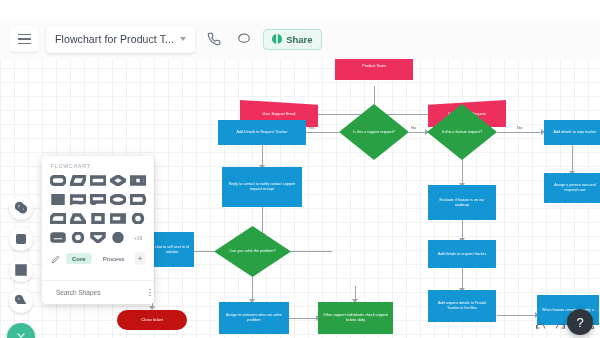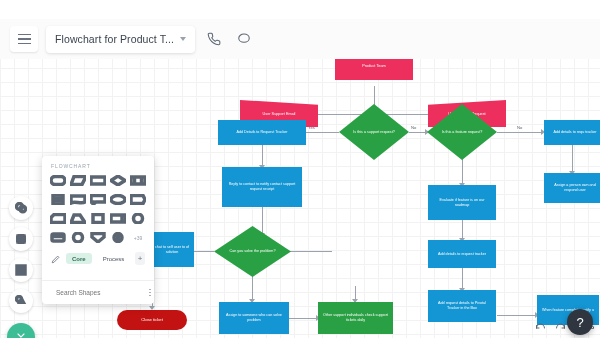--- a/index.html
+++ b/index.html
@@ -273,20 +273,24 @@
     <div class="tb-icon">
       <svg width="14" height="14" viewBox="0 0 24 24" fill="none" stroke="#5b6672" stroke-width="1.8" stroke-linecap="round" stroke-linejoin="round">
         <path d="M22 16.9v3a2 2 0 0 1-2.2 2 19.8 19.8 0 0 1-8.6-3.1 19.5 19.5 0 0 1-6-6A19.8 19.8 0 0 1 2.1 4.2 2 2 0 0 1 4.1 2h3a2 2 0 0 1 2 1.7c.1 1 .4 1.9.7 2.8a2 2 0 0 1-.5 2.1L8.1 9.9a16 16 0 0 0 6 6l1.3-1.2a2 2 0 0 1 2.1-.5c.9.3 1.8.6 2.8.7a2 2 0 0 1 1.7 2z"></path>
       </svg>
     </div>
     <div class="tb-icon">
       <svg width="14" height="14" viewBox="0 0 24 24" fill="none" stroke="#5b6672" stroke-width="1.8">
         <ellipse cx="12" cy="10.5" rx="9" ry="7"></ellipse>
       </svg>
     </div>
+    <div class="share-btn">
+      <span class="globe"></span>
+      <span>Share</span>
+    </div>
   </div>
 
   <div id="rail">
     <div class="rail-btn">
       <svg width="12" height="12" viewBox="0 0 24 24" class="sp-ico" stroke-width="1.7">
         <circle cx="9" cy="9" r="6"></circle>
           <circle cx="15.5" cy="14" r="5.5"></circle>
       </svg>
     </div>
     <div class="rail-btn">

